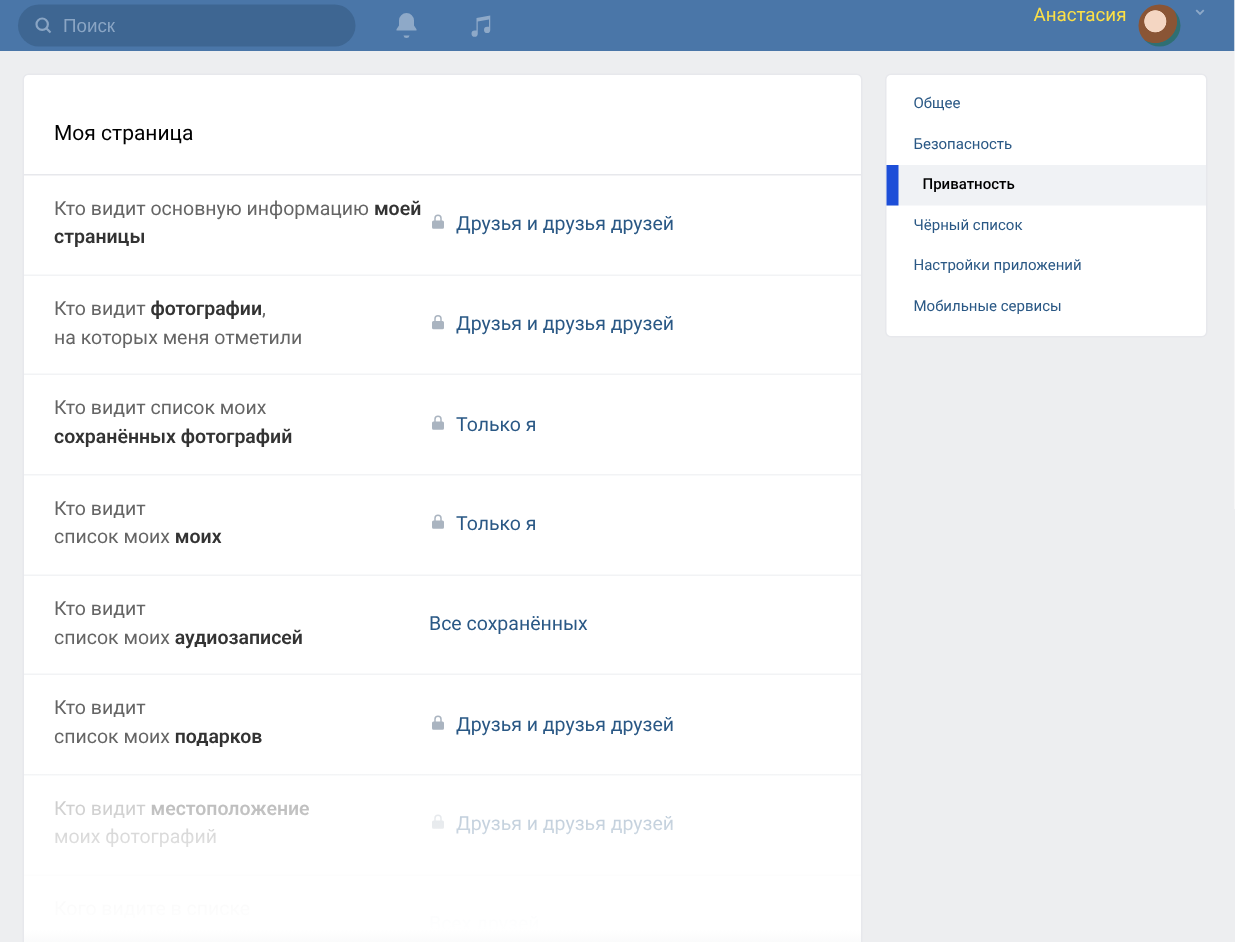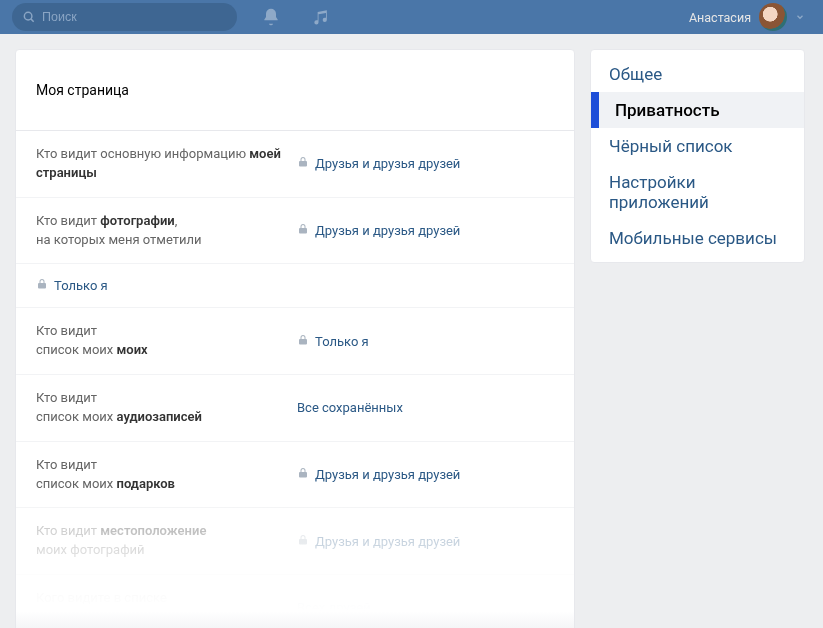--- a/index.html
+++ b/index.html
@@ -2,36 +2,36 @@
 <html><head>
 <meta charset="utf-8">
 <style>
   * { box-sizing: border-box; margin: 0; padding: 0; }
   body { font-family: -apple-system, BlinkMacSystemFont, "Segoe UI", Roboto, Helvetica, Arial, sans-serif; background: #edeef0; font-size: 13px; color: #000; width: 823px; height: 628px; overflow: hidden; position: relative; }
   .header { background: #4a76a8; height: 34px; display: flex; align-items: center; padding: 0 12px; }
   .search-box { display: flex; align-items: center; background: #3e6692; border-radius: 14px; height: 28px; width: 225px; padding: 0 10px; color: #8aa5c4; }
   .search-box input { background: transparent; border: none; outline: none; color: #cfdbe8; font-size: 12.5px; padding-left: 6px; width: 180px; }
   .search-box input::placeholder { color: #8aa5c4; }
   .header-icons { display: flex; align-items: center; margin-left: 24px; gap: 30px; color: #8ea9c8; }
-  .header-right { margin-left: auto; display: flex; align-items: center; color: #e5e5e5; font-size: 12.5px; gap: 8px; margin-right: 6px;}
+  .header-right { margin-left: auto; display: flex; color: #fde047; font-size: 12.5px; gap: 8px; margin-right: 6px;}
   .avatar { width: 28px; height: 28px; border-radius: 50%; background: radial-gradient(circle at 40% 40%, #f4d6c2 0 30%, #8a5535 32% 60%, #2f6f73 62% 100%); }
   .container { display: flex; padding: 15px; gap: 15px; align-items: flex-start; }
   .panel { background: #fff; border: 1px solid #e7e8ec; border-radius: 4px; }
   .main { width: 560px; padding: 0; position: relative; }
   .main .fade { position: absolute; left:0; right:0; bottom:0; height:150px; background: linear-gradient(to bottom, rgba(255,255,255,0), #fff 80%, #edeef0 100%); pointer-events:none;}
-  .section-title { font-size: 14px; padding: 32px 20px; border-bottom: 1px solid #e7e8ec; color:#000; }
-  .row { display: flex; align-items: center; border-bottom: 1px solid #f2f3f5; padding: 14px 20px; gap: 11px; }
+  .section-title { font-size: 14px; padding: 19px 20px; border-bottom: 1px solid #e7e8ec; color:#000;margin-top:12px; }
+  .row { display: flex; align-items: center; border-bottom: 1px solid #f2f3f5; padding: 14px 20px; }
   .row:last-child { border-bottom: none; }
   .label-col { width: 250px; color: #656565; line-height: 1.45; font-size: 13px; }
   .label-col b { color: #333; font-weight: 600; }
   .value-col { display: flex; align-items: flex-start; color: #2a5885; font-size: 13px; gap: 6px; }
   .value-col .lock { color: #aab4c0; }
   .value-text { color: #2a5885; }
   .sidebar { width: 215px; padding: 6px 0; }
-  .side-item { display: block; padding: 8px 18px; color: #2a5885; font-size: 17px; cursor: pointer; }
+  .side-item { display: block; padding: 8px 18px; color: #2a5885; font-size: 10px; cursor: pointer; }
   .side-item.active { background: #f0f2f5; color: #000; font-weight: 500; border-left: 8px solid #1d4ed8; padding-left: 16px; }
   .chev { color: #8ea9c8; }
   .faded { opacity: 0.45; }
   .faded2 { opacity: 0.18; }
   svg { display:block; }
 </style>
 </head>
 <body>
 
 <div class="header">
@@ -87,20 +87,21 @@
           <div class="value-col">
             <span class="lock">
               <svg width="12" height="12" viewBox="0 0 24 24" fill="currentColor">
                 <path d="M12 2a5 5 0 0 0-5 5v3H6a2 2 0 0 0-2 2v7a2 2 0 0 0 2 2h12a2 2 0 0 0 2-2v-7a2 2 0 0 0-2-2h-1V7a5 5 0 0 0-5-5zm-3 5a3 3 0 1 1 6 0v3H9V7z"></path>
               </svg>
             </span>
             <span class="value-text">Друзья и друзья друзей</span>
           </div>
         </div>
         <div class="row ">
+          <div class="label-col">Кто видит список моих<br><b>сохранённых фотографий</b></div>
           <div class="value-col">
             <span class="lock">
               <svg width="12" height="12" viewBox="0 0 24 24" fill="currentColor">
                 <path d="M12 2a5 5 0 0 0-5 5v3H6a2 2 0 0 0-2 2v7a2 2 0 0 0 2 2h12a2 2 0 0 0 2-2v-7a2 2 0 0 0-2-2h-1V7a5 5 0 0 0-5-5zm-3 5a3 3 0 1 1 6 0v3H9V7z"></path>
               </svg>
             </span>
             <span class="value-text">Только я</span>
           </div>
         </div>
         <div class="row ">
@@ -146,18 +147,19 @@
           <div class="label-col">Кого видите в списке<br>моих других скрытым</div>
           <div class="value-col">
             <span class="value-text">Всех друзей</span>
           </div>
         </div>
       </div>
     <div class="fade"></div>
   </div>
   <div class="panel sidebar" id="sidebar">
       <div class="side-item">Общее</div>
+      <div class="side-item">Безопасность</div>
       <div class="side-item active">Приватность</div>
       <div class="side-item">Чёрный список</div>
       <div class="side-item">Настройки приложений</div>
       <div class="side-item">Мобильные сервисы</div>
     </div>
 </div>
 
 </body></html>

